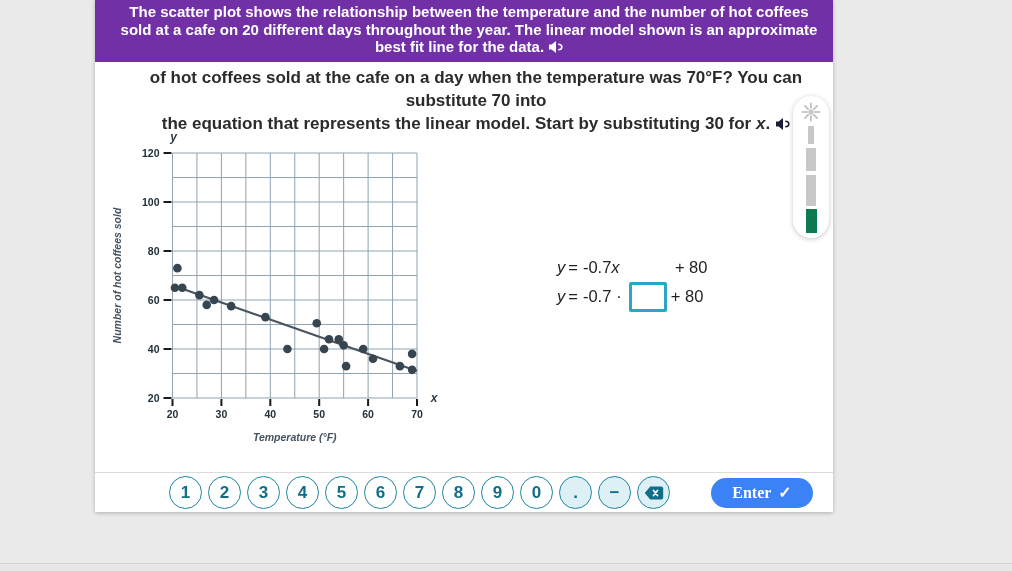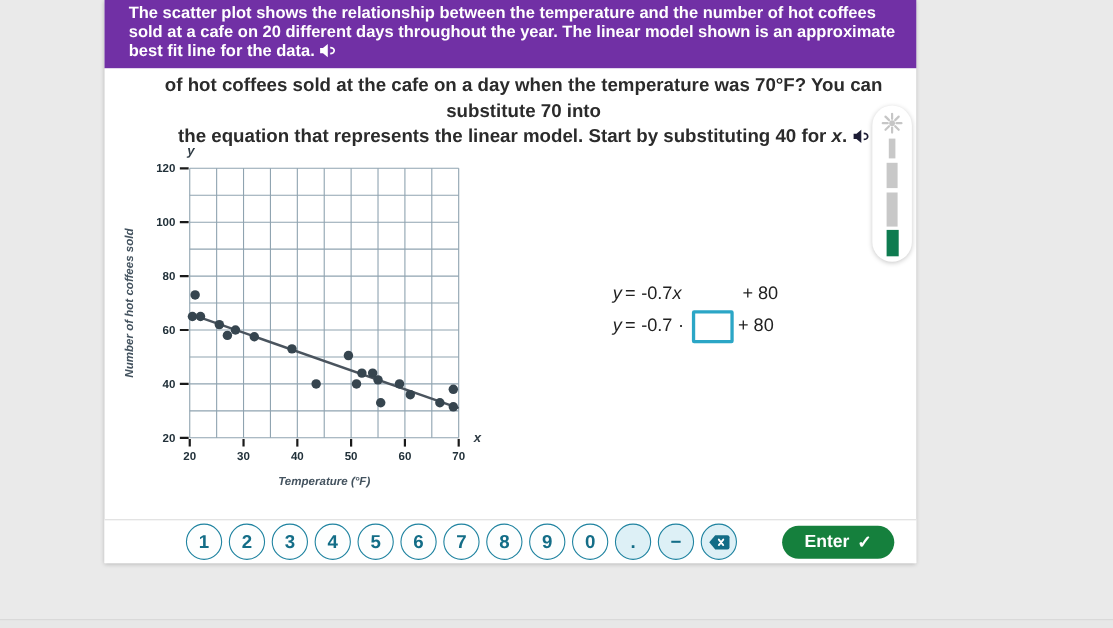--- a/index.html
+++ b/index.html
@@ -6,21 +6,21 @@
   html,body { width:1012px; height:571px; overflow:hidden; background:#eaeaea;
               font-family:"Liberation Sans", sans-serif; }
   .stage { position:relative; width:1012px; height:571px; background:#eaeaea; }
 
   
   .card { position:absolute; left:95px; top:0; width:738px; height:512px;
           background:#ffffff; box-shadow:0 1px 4px rgba(0,0,0,.25); }
 
   
   .banner { position:relative; width:100%; min-height:62px; background:#7130a5;
-            color:#ffffff; text-align:left; padding:3px 12px 6px 22px; }
+            color:#ffffff; text-align:center; padding:3px 12px 6px 22px; }
   .banner p { font-size:15px; font-weight:bold; line-height:17.5px; }
   .banner .audio-svg { vertical-align:-2px; margin-left:4px; }
 
   
   .instruction { text-align:center; color:#2b2b2b; font-weight:bold;
                  font-size:17px; line-height:23px; padding-top:4px;padding-left:24px; }
   .instruction .var { font-style:italic; }
   .instruction .audio-svg { vertical-align:-2px; margin-left:5px; }
 
   
@@ -43,22 +43,22 @@
   
   .keypad-bar { position:absolute; left:0; bottom:0; width:100%; height:40px;
                 border-top:1px solid #dcdcdc; background:#fff; display:flex;
                 align-items:center; padding-left:74px; }
   .key { width:33px; height:33px; border-radius:50%; border:1.5px solid #1f83a0;
          background:#fdfefe; color:#136d87; font-size:17px; font-weight:bold;
          font-family:"Liberation Sans", sans-serif; margin-right:6px; cursor:pointer;
          display:flex; align-items:center; justify-content:center; padding:0; }
   .key.special { background:#ddf0f6; }
   .enter-btn { margin-left:auto; margin-right:20px; width:102px; height:30px;
-               border:none; border-radius:15px; background:#15803d; color:#ffffff;
-               font-size:16px; font-weight:bold; font-family:Liberation Sans, sans-serif;
+               border:none; border-radius:15px; background:#3b82f6; color:#ffffff;
+               font-size:16px; font-weight:bold; font-family:Liberation Serif, serif;
                cursor:pointer; display:flex; align-items:center; justify-content:center; gap:7px; }
 
   
   .progress-pill { position:absolute; left:793px; top:96px; width:36px; height:142px;
                    background:#ffffff; border-radius:18px; box-shadow:0 1px 5px rgba(0,0,0,.22);
                    display:flex; flex-direction:column; align-items:center; padding-top:6px; }
   .seg { background:#c8c8c8; margin-top:4px; }
   .seg1 { width:6px;  height:18px; }
   .seg2 { width:10px; height:23px; }
   .seg3 { width:10px; height:31px; }
@@ -77,21 +77,21 @@
 
     <div class="banner">
       <p><span>The scatter plot shows the relationship between the temperature and the number of hot coffees sold at a cafe on 20 different days throughout the year. The linear model shown is an approximate best fit line for the data.</span><svg class="audio-svg" width="15" height="14" viewBox="0 0 15 14">
             <path d="M1,4.6 h2.6 L8,1 v12 L3.6,9.4 H1 z" fill="#ffffff"></path>
             <path d="M10.2,4.2 a3.6,2.8 0 0 1 0,5.6" stroke="#ffffff" stroke-width="1.6" fill="none"></path>
           </svg></p>
     </div>
 
     <div class="instruction">
       <div>of hot coffees sold at the cafe on a day when the temperature was 70°F? You can substitute 70 into</div>
-      <div><span>the equation that represents the linear model. Start by substituting 40 for </span><span class="var">x</span><span>.</span><svg class="audio-svg" width="15" height="14" viewBox="0 0 15 14">
+      <div><span>the equation that represents the linear model. Start by substituting 30 for </span><span class="var">x</span><span>.</span><svg class="audio-svg" width="15" height="14" viewBox="0 0 15 14">
             <path d="M1,4.6 h2.6 L8,1 v12 L3.6,9.4 H1 z" fill="#1d1d35"></path>
             <path d="M10.2,4.2 a3.6,2.8 0 0 1 0,5.6" stroke="#1d1d35" stroke-width="1.6" fill="none"></path>
           </svg></div>
     </div>
 
     <svg id="chart" width="370" height="350" viewBox="0 0 370 350">
         <line x1="67.5" y1="38" x2="67.5" y2="283" stroke="#8fa3b0" stroke-width="1"></line>
         <line x1="91.95" y1="38" x2="91.95" y2="283" stroke="#8fa3b0" stroke-width="1"></line>
         <line x1="116.4" y1="38" x2="116.4" y2="283" stroke="#8fa3b0" stroke-width="1"></line>
         <line x1="140.85" y1="38" x2="140.85" y2="283" stroke="#8fa3b0" stroke-width="1"></line>

